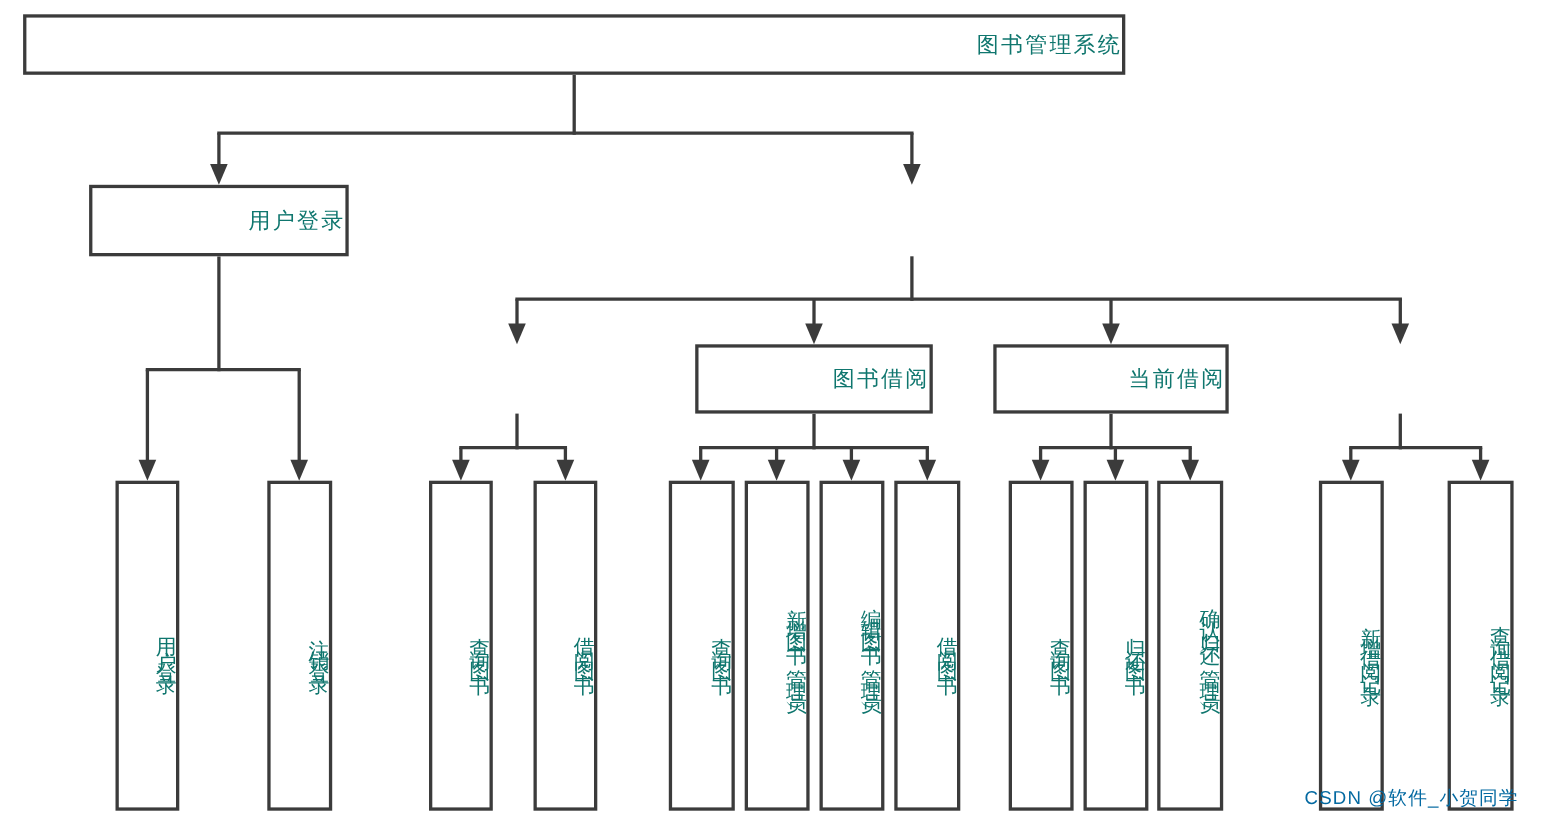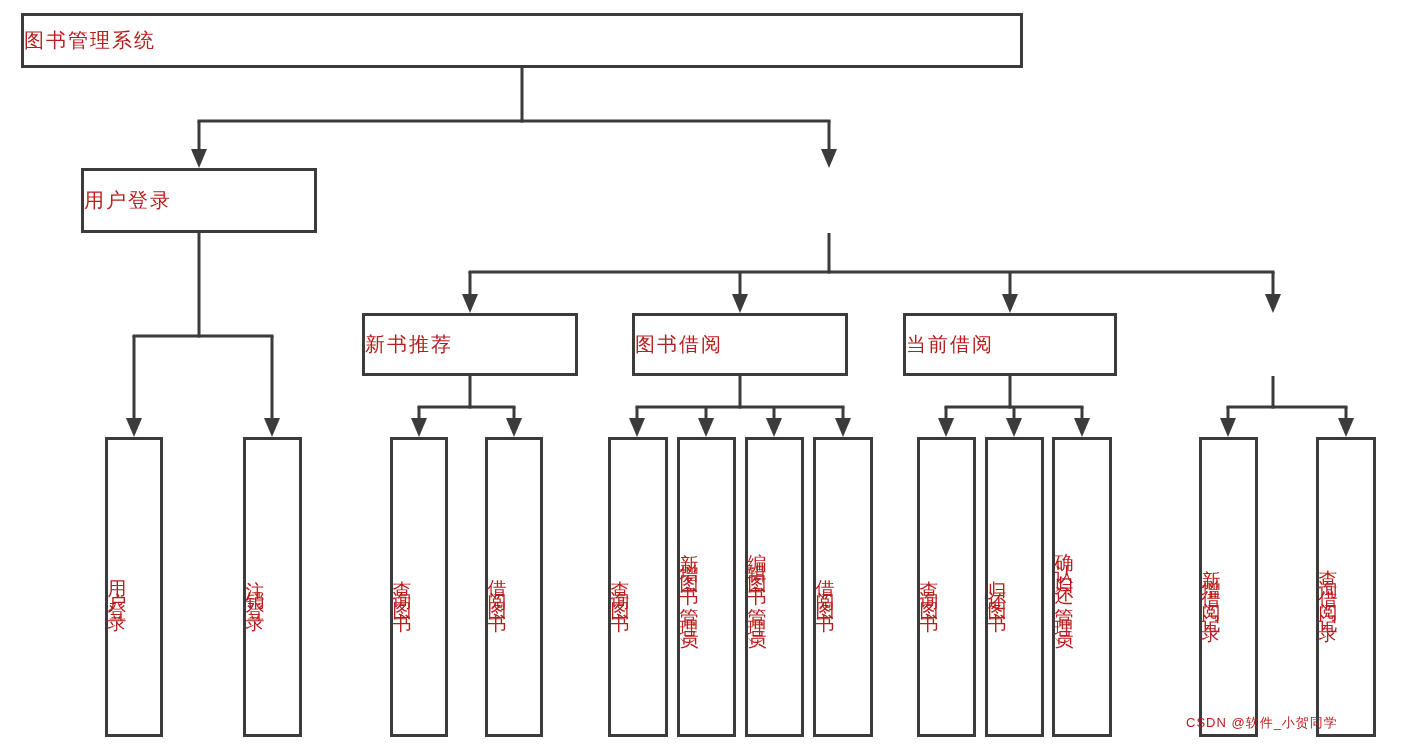--- a/index.html
+++ b/index.html
@@ -16,40 +16,40 @@
     left: 0; top: 0;
     z-index: 1;
   }
   .box {
     position: absolute;
     box-sizing: border-box;
     border: 3px solid #3b3b3b;
     background: #ffffff;
     display: flex;
     align-items: center;
-    justify-content: flex-start;
-    color: #b91c1c;
+    justify-content: flex-end;
+    color: #0f766e;
     z-index: 2;
   }
   .hbox { font-size: 20px; letter-spacing: 2px; white-space: nowrap; }
   .vbox { font-size: 19px; }
   .vbox .vtext {
     writing-mode: vertical-rl;
     text-orientation: mixed;
     letter-spacing: 11px;
     line-height: 1;
     white-space: nowrap;
   }
   .watermark {
     position: absolute;
     left: 1186px;
     top: 714px;
     z-index: 3;
-    font-size: 13px;
-    color: #b91c1c;
+    font-size: 17px;
+    color: #0369a1;
     white-space: nowrap;
     letter-spacing: 1px;
   }
   line { stroke: #3b3b3b; stroke-width: 3; }
   polygon { fill: #3b3b3b; }
 </style>
 </head>
 <body>
 
 <div class="stage">
@@ -117,23 +117,20 @@
   </svg>
 
   <div class="box hbox" style="left:21px;top:13px;width:1002px;height:55px">
     <span>图书管理系统</span>
   </div>
 
   <div class="box hbox" style="left:81px;top:168px;width:236px;height:65px">
     <span>用户登录</span>
   </div>
 
-  <div class="box hbox" style="left:362px;top:313px;width:216px;height:63px">
-    <span>新书推荐</span>
-  </div>
   <div class="box hbox" style="left:632px;top:313px;width:216px;height:63px">
     <span>图书借阅</span>
   </div>
   <div class="box hbox" style="left:903px;top:313px;width:214px;height:63px">
     <span>当前借阅</span>
   </div>
 
   <div class="box vbox" style="left:105px;top:437px;width:58px;height:300px">
     <span class="vtext">用户登录</span>
   </div>

